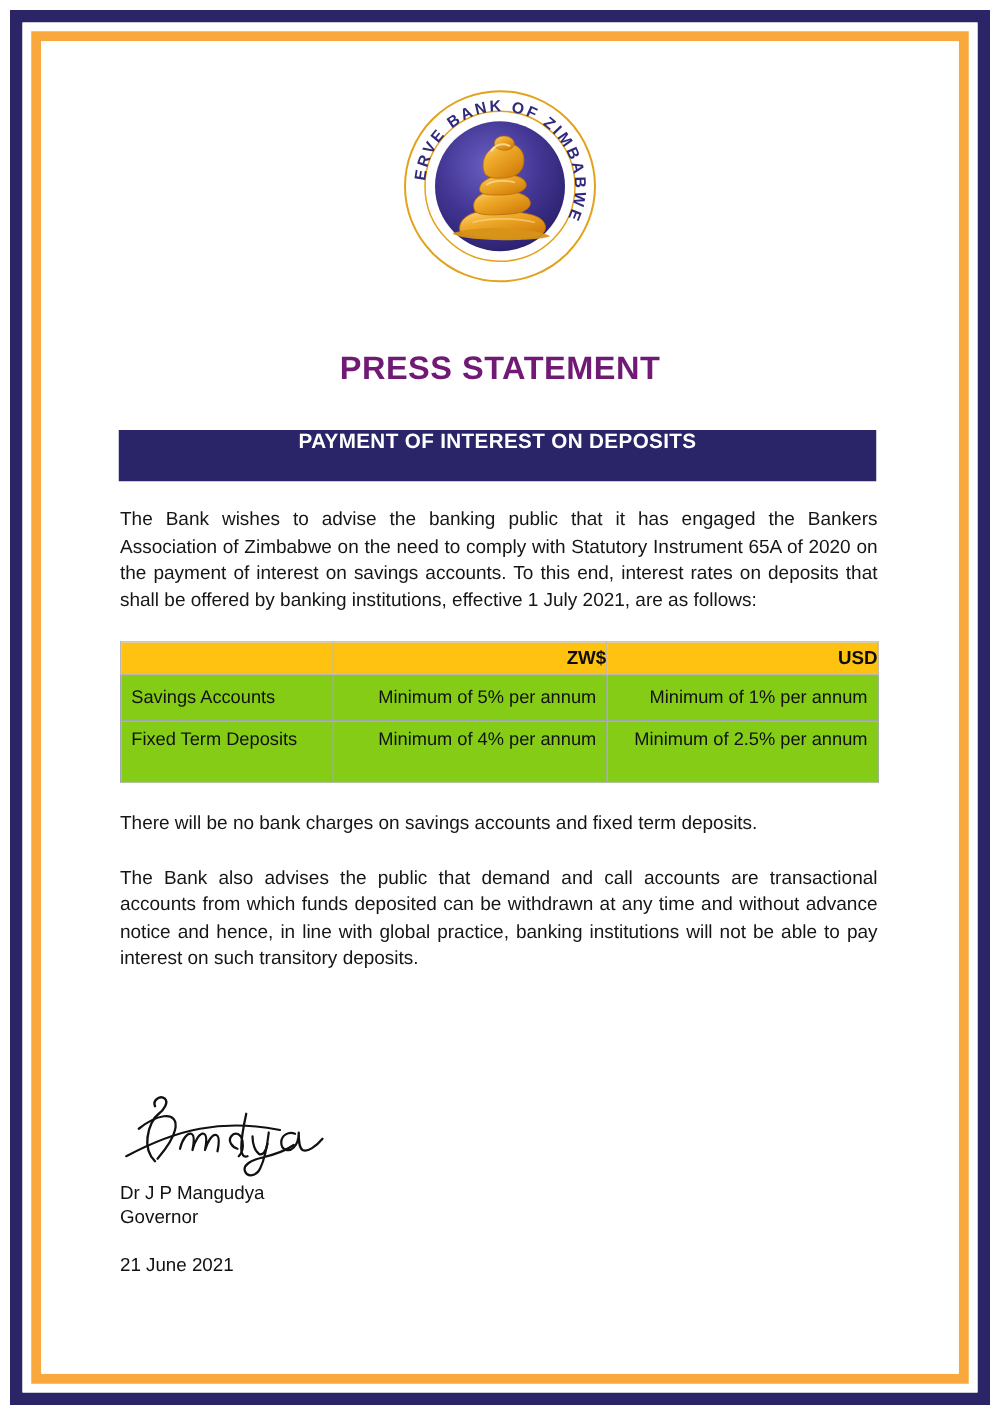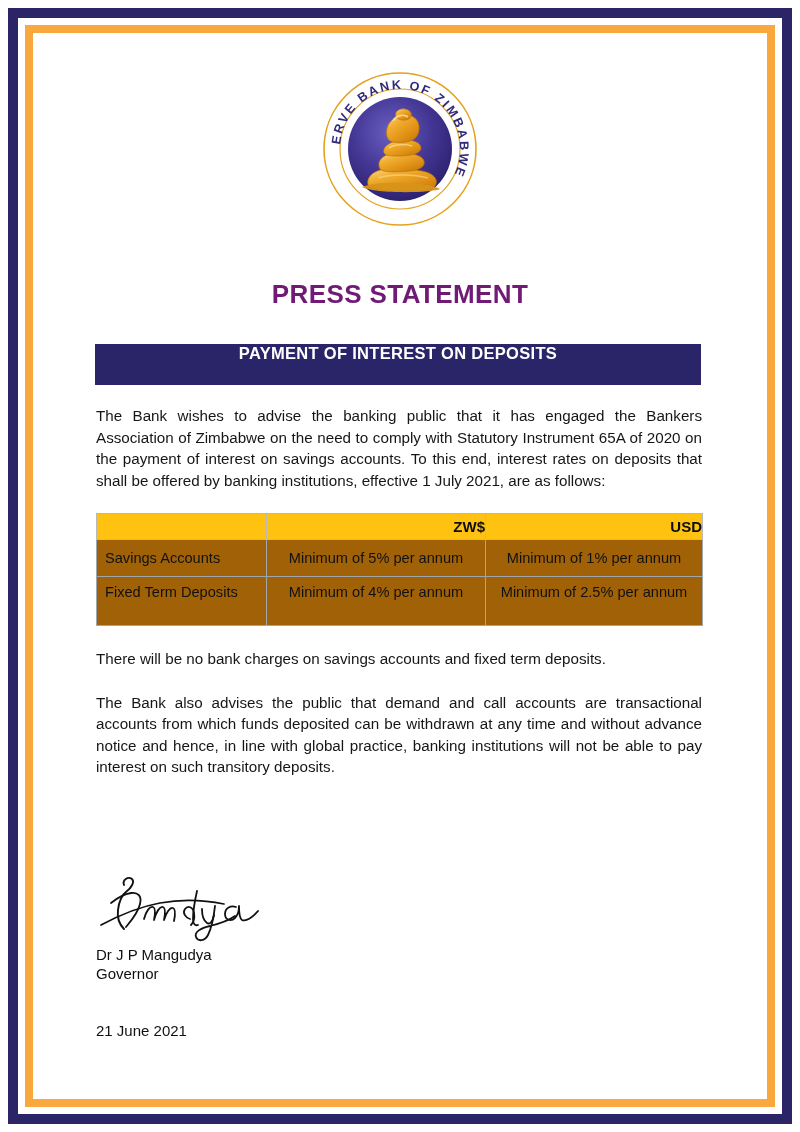--- a/index.html
+++ b/index.html
@@ -129,31 +129,31 @@
     color: #0d0d0d;
     font-size: 15px;
     font-weight: bold;
     height: 25px;
     text-align: right;
     border: 1px solid #b9b9b9;
     padding: 0;
   }
   .rates-table th.blank { border-color: #b9b9b9; }
   .rates-table td {
-    background: #a16207;
+    background: #84cc16;
     color: #111111;
     font-size: 14.6px;
     height: 36px;
     padding: 0 8px;
     border: 1px solid #9fa6ae;
     vertical-align: middle;
     white-space: nowrap;
   }
   .rates-table td.rowhead { text-align: left; }
-  .rates-table td.val { text-align: center; }
+  .rates-table td.val { text-align: right; }
   .rates-table tr.tall td { height: 41px; vertical-align: top; padding-top: 7px; }
 
   
   .sign-area {
     position: absolute;
     top: 840px;
     left: 63px;
     width: 606px;
   }
   .signature-svg {
@@ -161,21 +161,21 @@
     width: 175px;
     height: 72px;
     margin-left: 2px;
   }
   .sign-name, .sign-role, .sign-date {
     color: #111111;
     font-size: 15px;
     font-weight: normal;
     line-height: 19px;
   }
-  .sign-date { margin-top: 38px; }
+  .sign-date { margin-top: 20px; }
 </style>
 </head>
 <body>
 
 <div class="page">
   <div class="frame-navy">
     <div class="frame-gap">
       <div class="frame-orange">
         <div class="sheet">
 

